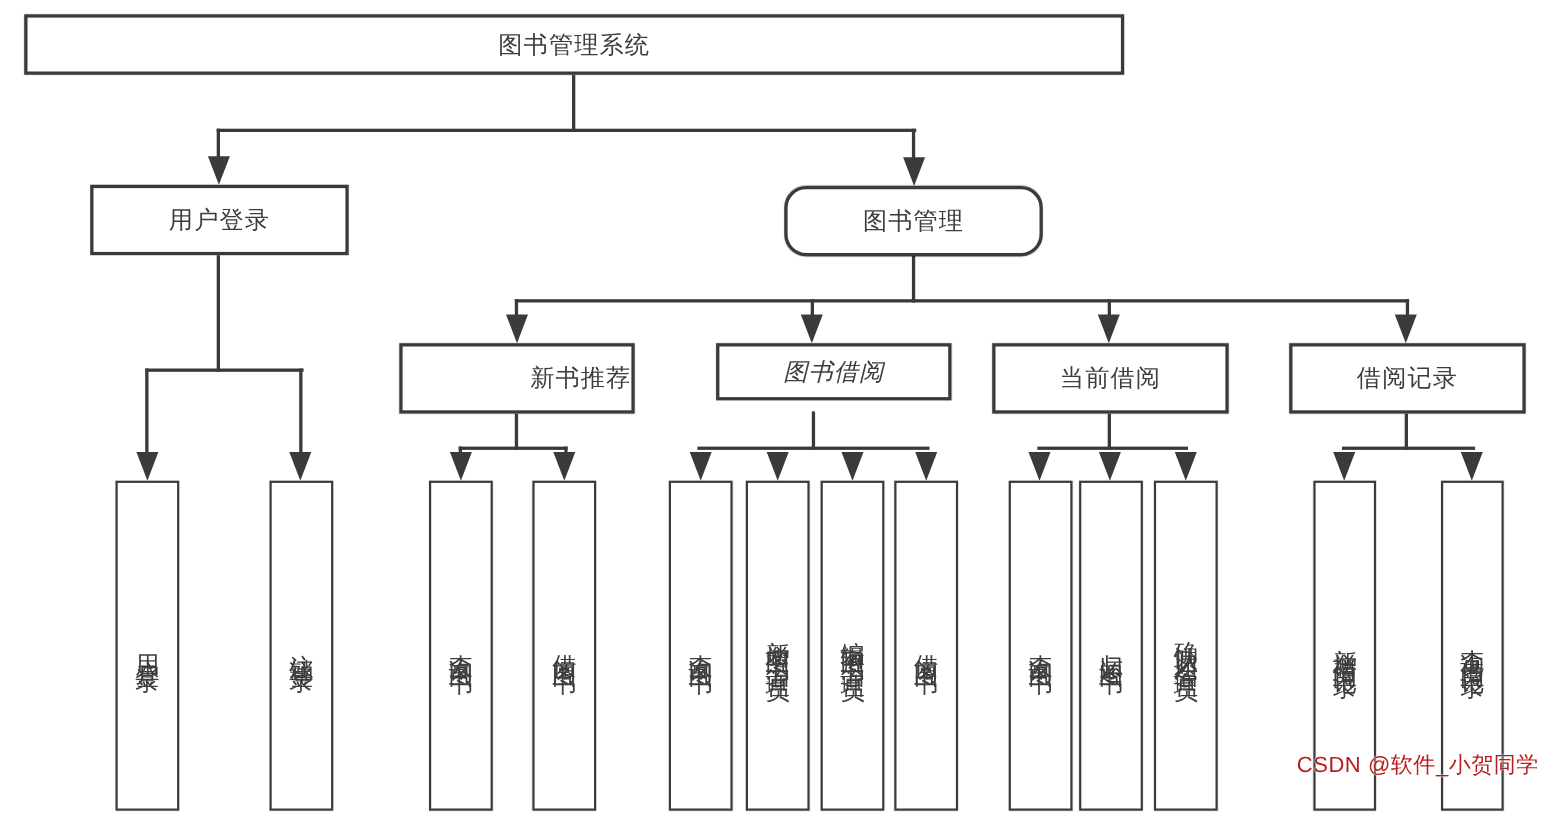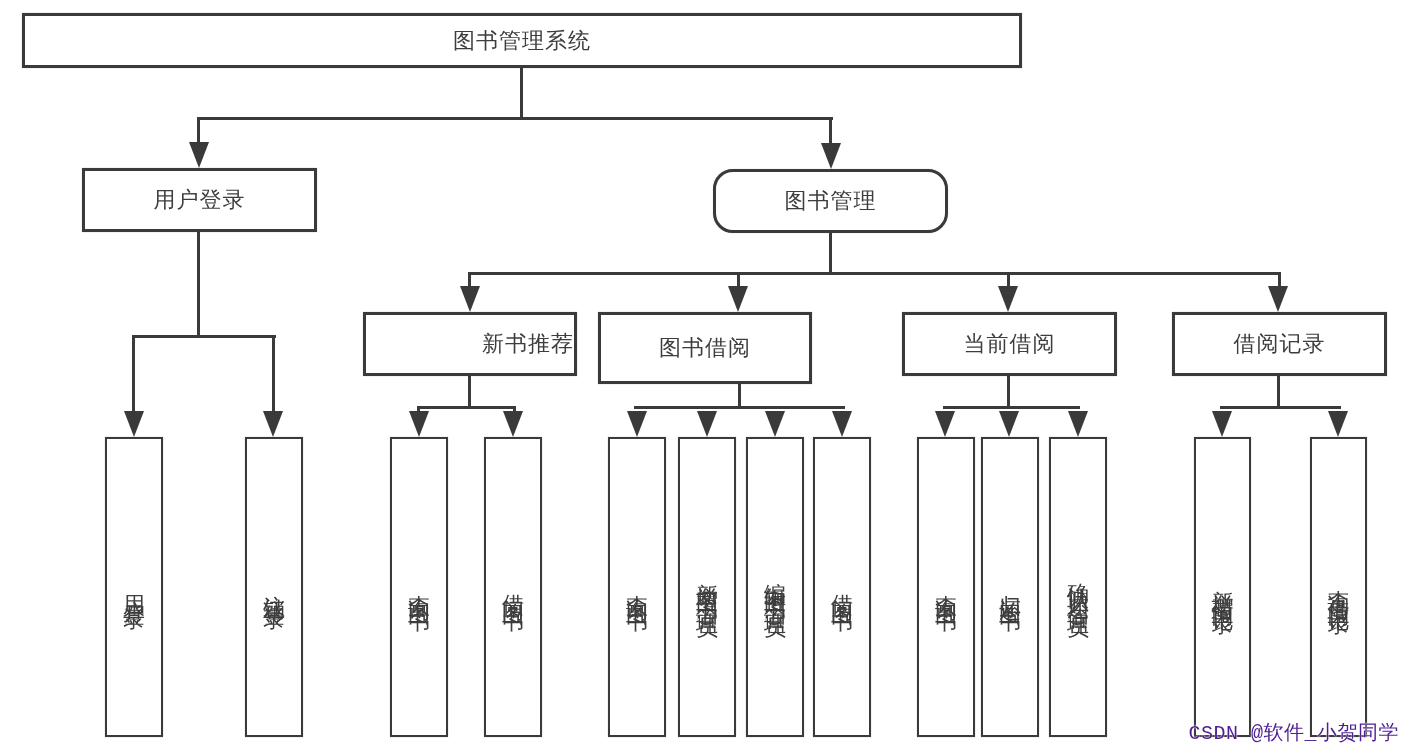--- a/index.html
+++ b/index.html
@@ -43,28 +43,27 @@
     position: absolute;
     width: 0;
     height: 0;
     border-left: 10px solid transparent;
     border-right: 10px solid transparent;
     border-top: 26px solid #3a3a3a;
   }
   .watermark {
     position: absolute;
     right: 6px;
-    top: 719px;
+    top: 682px;
     font-size: 20px;
-    color: #4c1d95;
+    color: #b91c1c;
     letter-spacing: 0.5px;
     white-space: nowrap;
     z-index: 10;
     text-shadow: 0 0 2px #ffffff, 0 0 1px #ffffff;
-    font-family: Liberation Mono, monospace;
   }
 </style>
 </head>
 <body>
 
 <div class="canvas">
 
   <div class="line" style="left:520px; top:67px; width:3px; height:53px;"></div>
   <div class="line" style="left:197px; top:117px; width:636px; height:3px;"></div>
   <div class="line" style="left:197px; top:117px; width:3px; height:30px;"></div>
@@ -122,21 +121,21 @@
   <div class="box h" style="left:82px; top:168px; width:235px; height:64px;">
     <span>用户登录</span>
   </div>
   <div class="box h" style="left:713px; top:169px; width:235px; height:64px;border-radius:20px;">
     <span>图书管理</span>
   </div>
 
   <div class="box h" style="left:363px; top:312px; width:214px; height:64px;justify-content:flex-end;">
     <span>新书推荐</span>
   </div>
-  <div class="box h" style="left:598px; top:312px; width:214px; height:72px;">
+  <div class="box h" style="left:651px; top:312px; width:214px; height:52px;font-style:italic;">
     <span>图书借阅</span>
   </div>
   <div class="box h" style="left:902px; top:312px; width:215px; height:64px;">
     <span>当前借阅</span>
   </div>
   <div class="box h" style="left:1172px; top:312px; width:215px; height:64px;">
     <span>借阅记录</span>
   </div>
 
   <div class="box v" style="left:105px; top:437px; width:58px; height:300px;">

